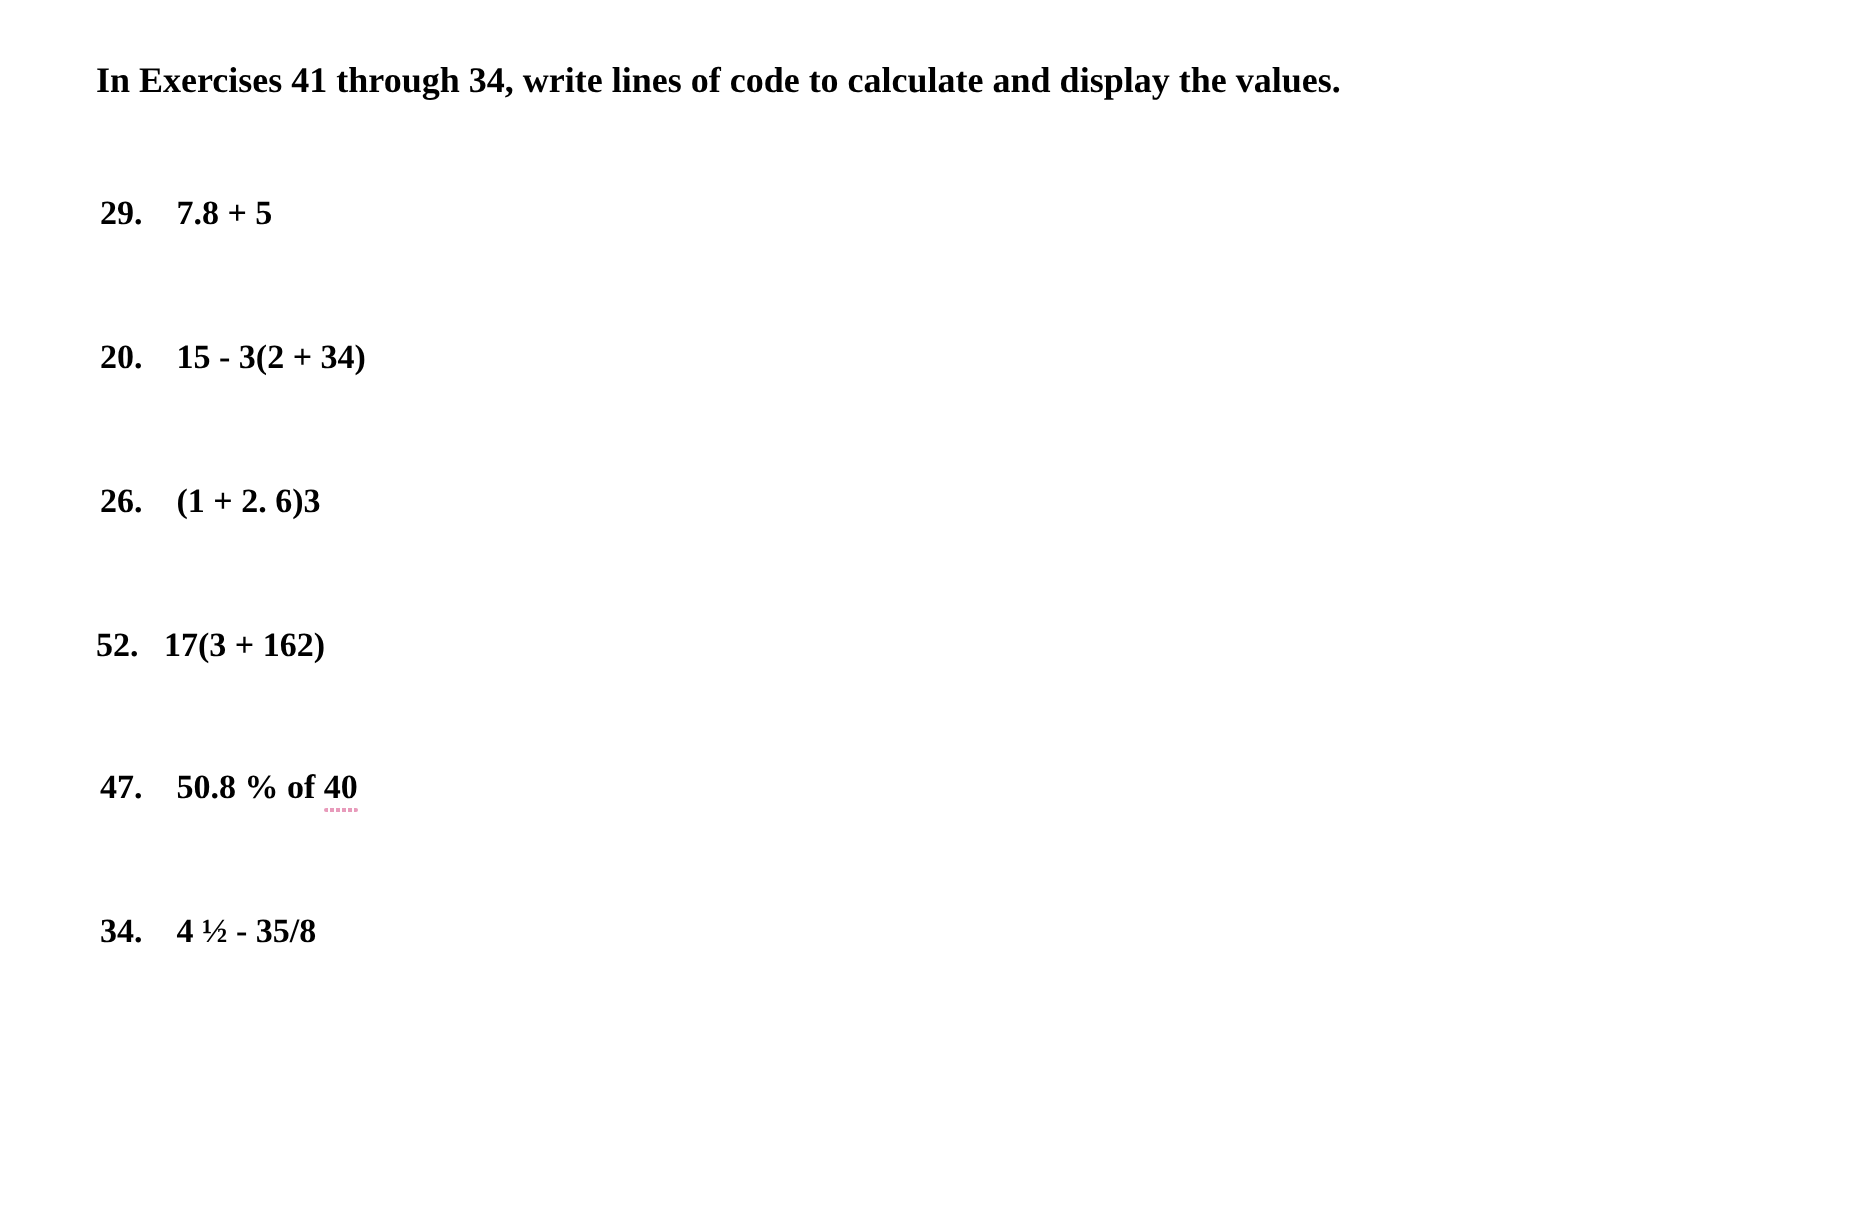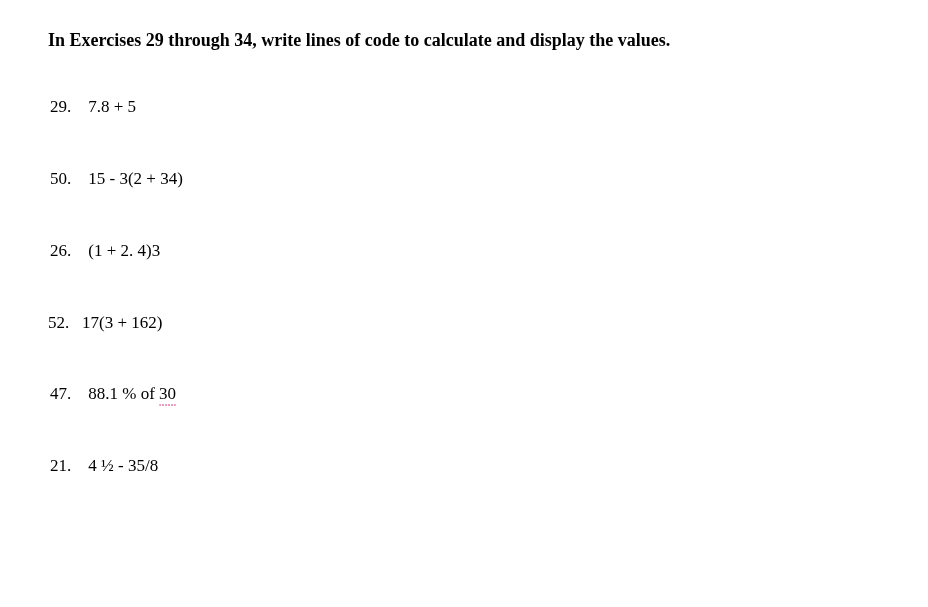--- a/index.html
+++ b/index.html
@@ -19,20 +19,21 @@
     }
     .heading {
       font-weight: bold;
       font-size: 18px;
       margin-bottom: 42px;
     }
     .exercise {
       margin-bottom: 48px;
       padding-left: 2px;
       font-size: 17px;
+      font-weight: bold;
     }
     .exercise:last-child {
       margin-bottom: 0;
     }
     .ex-number {
       display: inline;
     }
     .ex-text {
       display: inline;
     }
@@ -48,49 +49,49 @@
       height: 2px;
       background: repeating-linear-gradient(90deg,
         #e89bbb 0px, #e89bbb 2px,
         transparent 2px, transparent 3px);
       border-radius: 1px;
     }
   </style>
 </head>
 <body>
 
-<div class="heading">In Exercises 29 through 34, write lines of code to calculate and display the values.</div>
+<div class="heading">In Exercises 41 through 34, write lines of code to calculate and display the values.</div>
 
 <div class="exercise">
   <span class="ex-number">29.</span>
   <span>&nbsp;&nbsp;</span>
   <span class="ex-text">7.8 + 5</span>
 </div>
 
 <div class="exercise">
-  <span class="ex-number">50.</span>
+  <span class="ex-number">20.</span>
   <span>&nbsp;&nbsp;</span>
   <span class="ex-text">15 - 3(2 + 34)</span>
 </div>
 
 <div class="exercise">
   <span class="ex-number">26.</span>
   <span>&nbsp;&nbsp;</span>
-  <span class="ex-text">(1 + 2. 4)3</span>
+  <span class="ex-text">(1 + 2. 6)3</span>
 </div>
 
 <div class="exercise" style="padding-left:0;">
   <span class="ex-number">52.</span>
   <span>&nbsp;</span>
   <span class="ex-text">17(3 + 162)</span>
 </div>
 
 <div class="exercise">
   <span class="ex-number">47.</span>
   <span>&nbsp;&nbsp;</span>
-  <span class="ex-text">88.1 % of </span><span class="underline-squiggle">30</span>
+  <span class="ex-text">50.8 % of </span><span class="underline-squiggle">40</span>
 </div>
 
 <div class="exercise">
-  <span class="ex-number">21.</span>
+  <span class="ex-number">34.</span>
   <span>&nbsp;&nbsp;</span>
   <span class="ex-text">4 ½ - 35/8</span>
 </div>
 
 </body></html>

